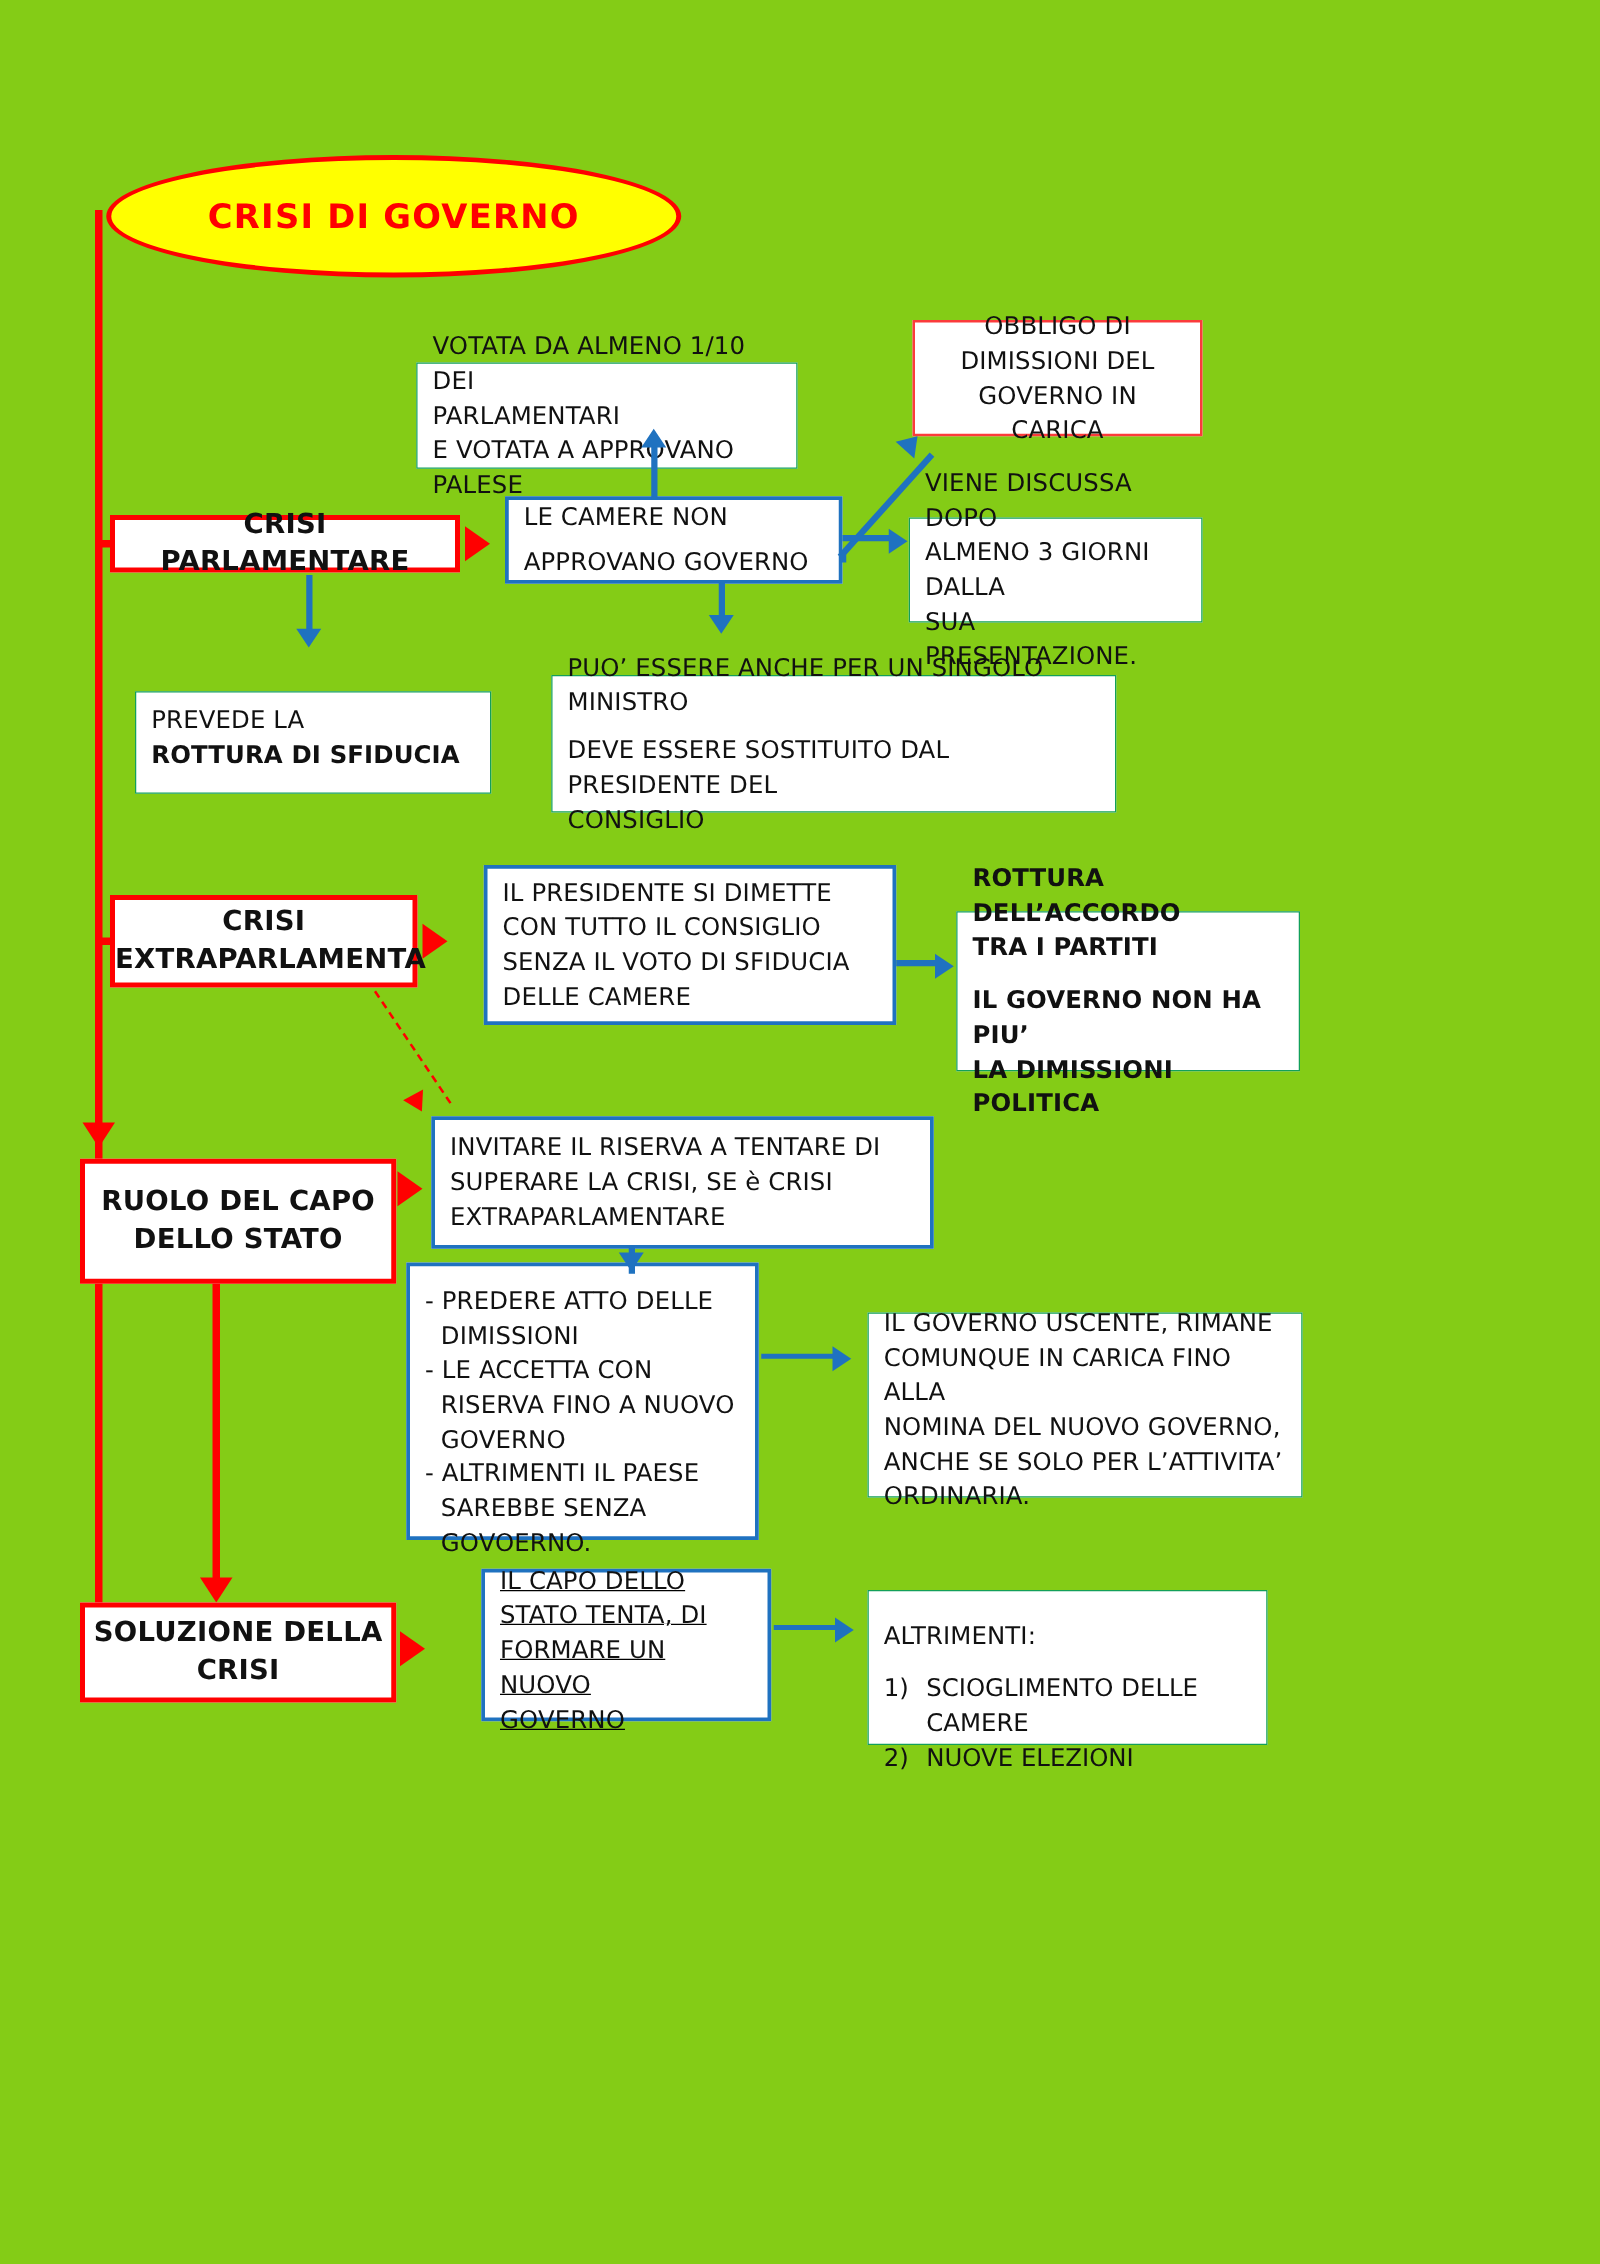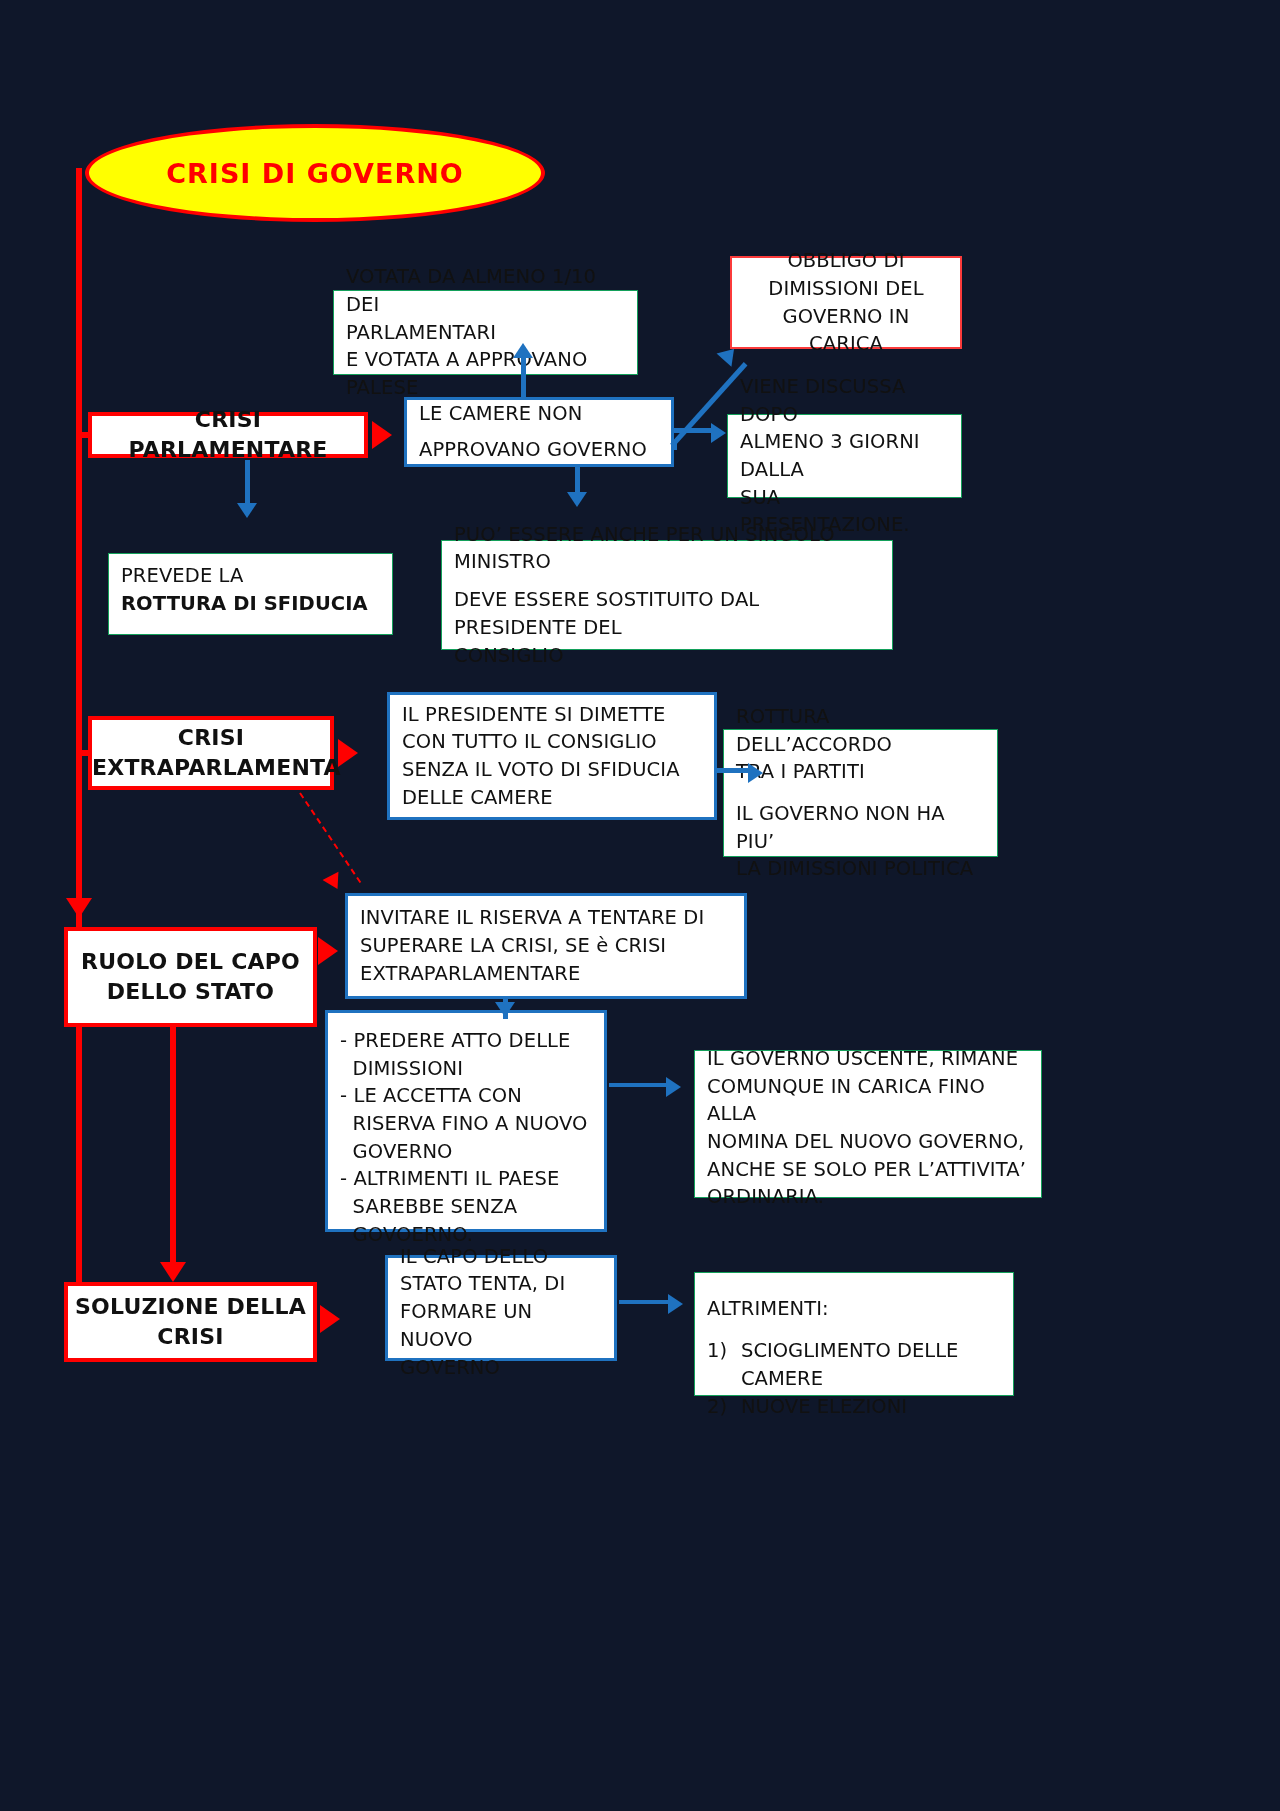--- a/index.html
+++ b/index.html
@@ -1,17 +1,17 @@
 <!DOCTYPE html>
 <html><head>
 <meta charset="utf-8">
 <style>
   html,body{margin:0;padding:0;background:#ffffff;}
   body{font-family:"DejaVu Sans","Liberation Sans",sans-serif;}
-  #stage{position:relative;width:1280px;height:1811px;background:#0f172a;overflow:hidden;}
+  #stage{position:relative;width:1280px;height:1811px;background:#84cc16;overflow:hidden;}
 
   .box{position:absolute;box-sizing:border-box;background:#fff;display:flex;
        flex-direction:column;justify-content:center;}
   .green{border:1.6px solid #13a05a;margin-top:32px;}
   .blue{border:3px solid #1f72c0;}
   .redthin{border:2px solid #fb3b3b;}
   .redthick{border:4px solid #ff0000;}
 
   .txt{font-size:19.5px;line-height:1.42;color:#111;padding:8px 12px;
        font-family:"DejaVu Sans","Liberation Sans",sans-serif;letter-spacing:.1px;}
@@ -121,21 +121,21 @@
   </div>
   <div class="arw rright" style="left:338px;top:739px;"></div>
 
   <div class="box blue" style="left:387px;top:692px;width:330px;height:128px;">
     <div class="txt" style="padding-bottom:0;">IL PRESIDENTE SI DIMETTE</div>
     <div class="txt" style="padding-top:0;padding-bottom:0;">CON TUTTO IL CONSIGLIO</div>
     <div class="txt" style="padding-top:0;padding-bottom:0;">SENZA IL VOTO DI SFIDUCIA</div>
     <div class="txt" style="padding-top:0;">DELLE CAMERE</div>
   </div>
 
-  <div class="box green" style="left:723px;top:697px;width:275px;height:128px;">
+  <div class="box green" style="left:765px;top:697px;width:275px;height:128px;font-weight:bold;">
     <div class="txt" style="padding-bottom:0;">ROTTURA DELL’ACCORDO</div>
     <div class="txt" style="padding-top:0;padding-bottom:8px;">TRA I PARTITI</div>
     <div class="txt" style="padding-top:6px;padding-bottom:0;">IL GOVERNO NON HA PIU’</div>
     <div class="txt" style="padding-top:0;">LA DIMISSIONI POLITICA</div>
   </div>
   <div class="ln" style="left:717px;top:768px;width:36px;height:5px;"></div>
   <div class="arw right" style="left:748px;top:763px;"></div>
 
   <div class="diagred" style="left:300px;top:792px;width:108px;transform:rotate(56deg);"></div>
   <div class="arw rdash" style="left:325px;top:875px;transform:rotate(-28deg);"></div>
@@ -174,21 +174,21 @@
   </div>
   <div class="ln" style="left:609px;top:1083px;width:63px;height:4px;"></div>
   <div class="arw right" style="left:666px;top:1077px;"></div>
 
   <div class="box redthick" style="left:64px;top:1282px;width:253px;height:80px;">
     <div class="heading">SOLUZIONE DELLA</div>
     <div class="heading">CRISI</div>
   </div>
   <div class="arw rright" style="left:320px;top:1305px;"></div>
 
-  <div class="box blue" style="left:385px;top:1255px;width:232px;height:106px;">
+  <div class="box blue" style="left:385px;top:1255px;width:232px;height:122px;text-decoration:underline;">
     <div class="txt" style="padding-bottom:0;">IL CAPO DELLO</div>
     <div class="txt" style="padding:0 12px;">STATO TENTA,  DI</div>
     <div class="txt" style="padding:0 12px;">FORMARE UN NUOVO</div>
     <div class="txt" style="padding:0 12px;">GOVERNO</div>
   </div>
 
   <div class="box green" style="left:694px;top:1240px;width:320px;height:124px;justify-content:flex-start;padding-top:14px;">
     <div class="txt" style="padding-bottom:14px;">ALTRIMENTI:</div>
     <div class="listrow">
       <span class="n">1)</span>

